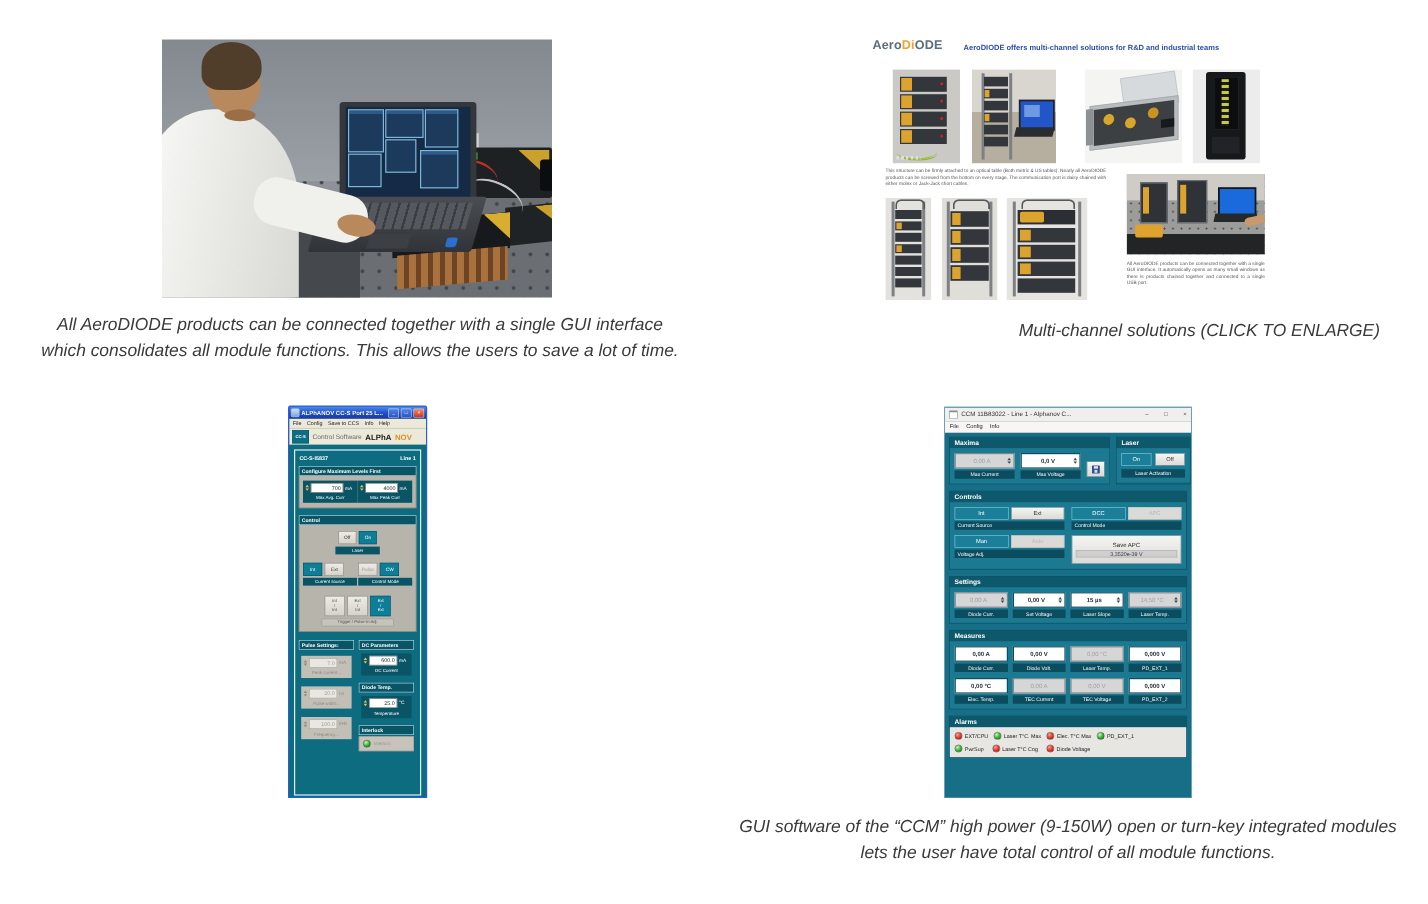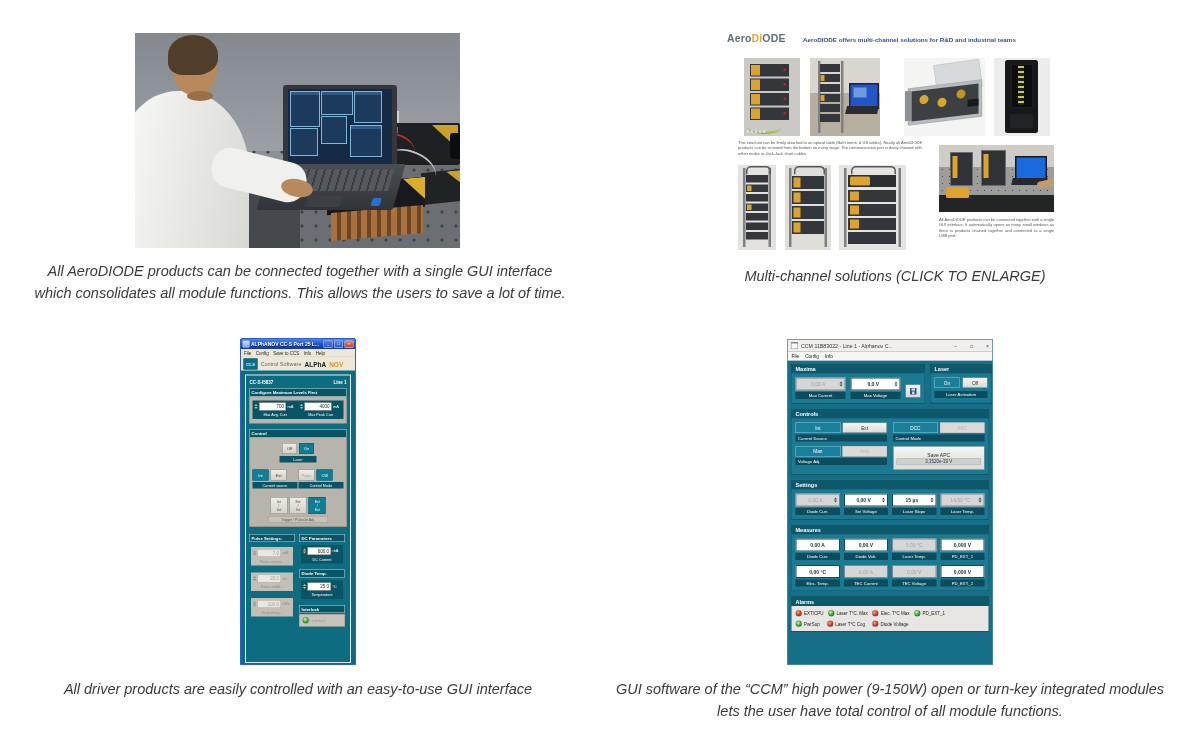--- a/index.html
+++ b/index.html
@@ -305,21 +305,21 @@
         <div class="abs" style="left:14px;top:84px;width:46px;height:22px;background:#e0a22e;border-radius:3px;"></div>
         <div class="abs" style="left:152px;top:22px;width:58px;height:44px;background:#15171a;padding:3px;">
             <span class="abs" style="left:3px;top:3px;right:3px;bottom:3px;background:#1a6add;"></span>
           </div>
         <div class="abs" style="left:146px;top:66px;width:70px;height:14px;background:#26292c;transform:skewX(-12deg);"></div>
         <div class="abs" style="left:196px;top:70px;width:40px;height:14px;background:#c69a6e;border-radius:8px;transform:rotate(-12deg);"></div>
       </div>
       <div class="cl-par" style="left:458px;top:378px;width:230px;text-align:justify;">All AeroDIODE products can be connected together with a single GUI interface. It automatically opens as many small windows as there is products chained together and connected to a single USB port.</div>
     </div>
   </div>
-  <div class="caption" style="left:640px;top:265px;width:510px;">Multi-channel solutions (CLICK TO ENLARGE)</div>
+  <div class="caption" style="left:640px;top:265px;width:510px;text-align:right;">Multi-channel solutions (CLICK TO ENLARGE)</div>
 
   <div class="abs" style="left:240px;top:338px;width:114px;height:325px;">
     <div class="ccwin half">
       <div class="cc-title">
         <span class="cc-ico"></span>
         <span class="txt">ALPhANOV CC-S Port 25 L...</span>
         <span class="ccbtn">_</span>
         <span class="ccbtn">□</span>
         <span class="ccbtn close">×</span>
       </div>
@@ -468,21 +468,20 @@
               <div style="background:#c6c3bb;border:1px solid #9a968e;padding:5px 6px;display:flex;align-items:center;gap:5px;margin-top:2px;">
                 <span class="led led-green"></span>
                 <span style="font-size:7.5px;color:#999;">Interlock</span>
               </div>
             </div>
           </div>
         </div>
       </div>
     </div>
   </div>
-  <div class="caption" style="left:38px;top:678px;width:520px;">All driver products are easily controlled with an easy-to-use GUI interface</div>
 
   <div class="abs" style="left:787px;top:339px;width:205px;height:324px;">
     <div class="ccmwin half">
       <div class="ccm-title">
         <span class="ccm-ico"></span>
         <span class="txt">CCM 11B83022 - Line 1 - Alphanov C...</span>
         <span class="ccm-ctl">
           <span>–</span>
           <span>□</span>
           <span>×</span>

